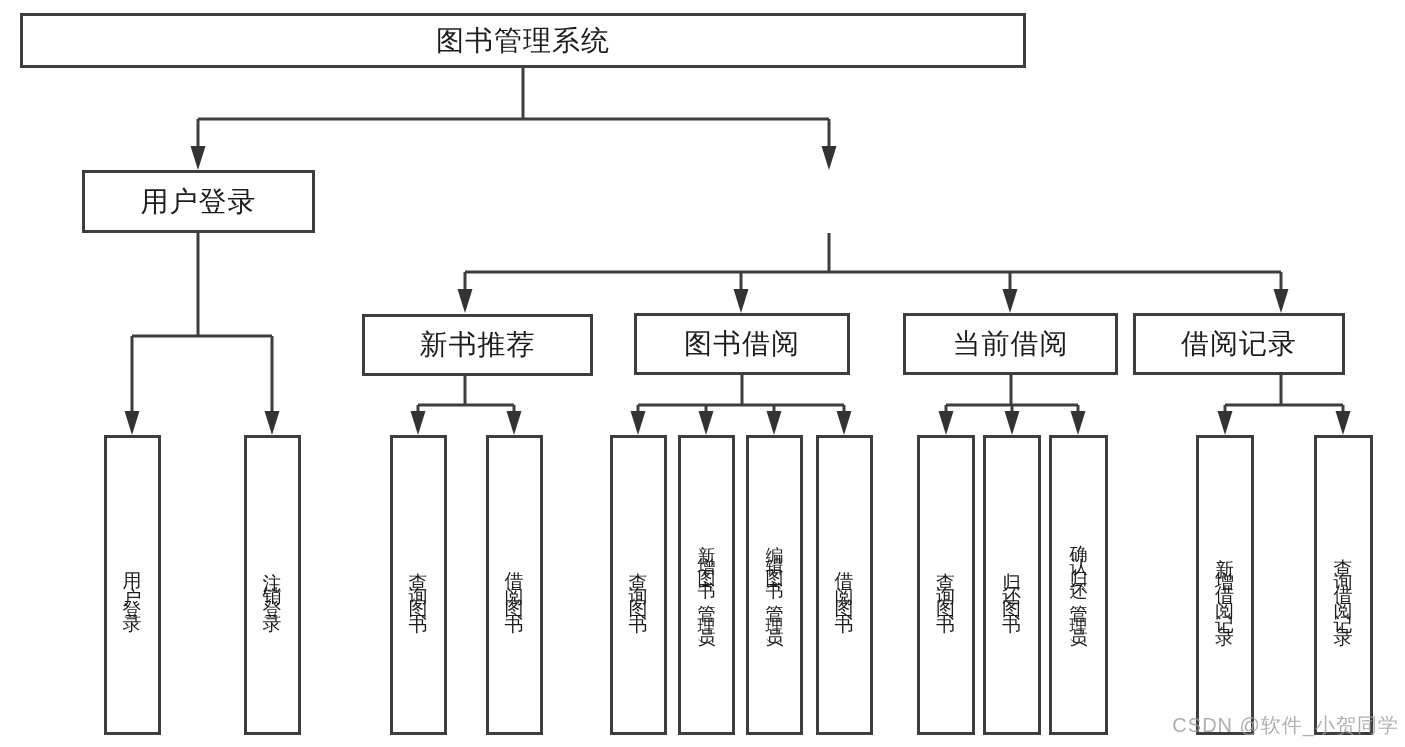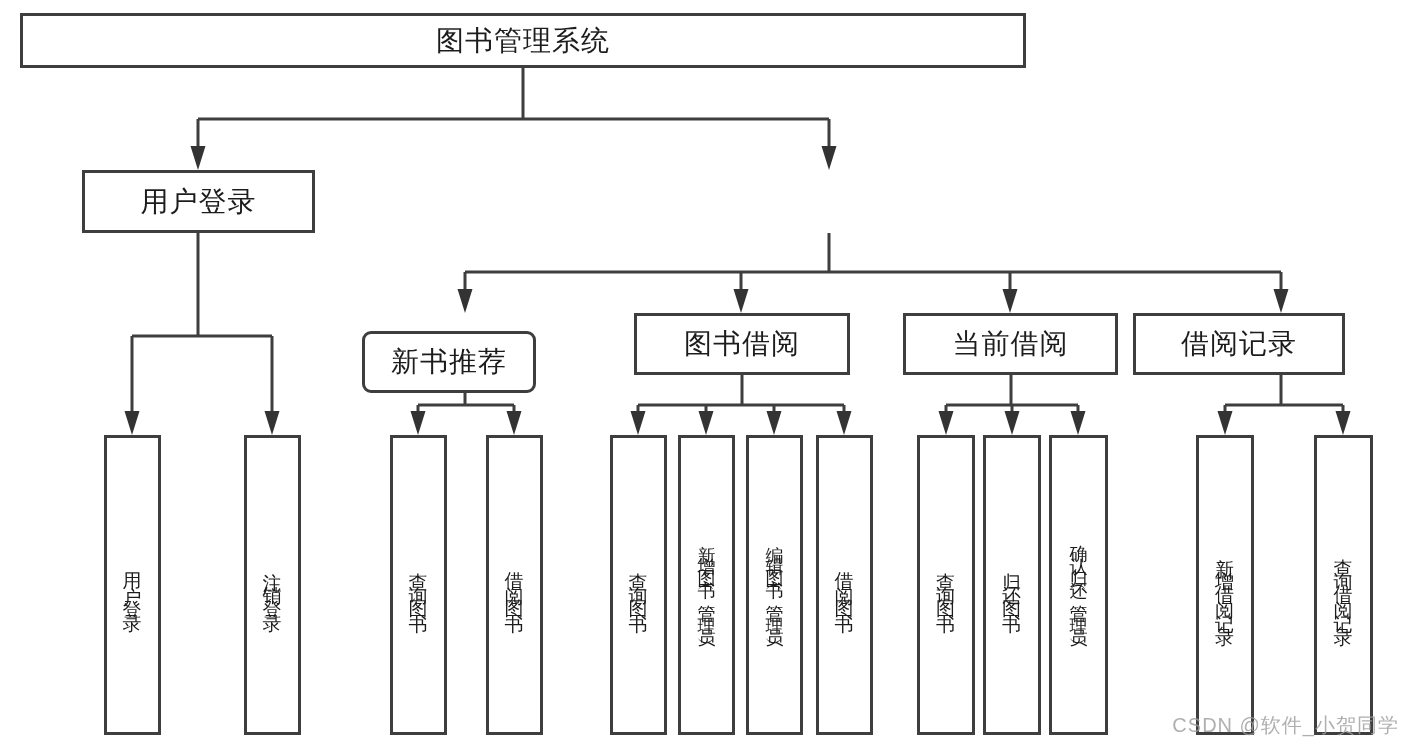--- a/index.html
+++ b/index.html
@@ -31,21 +31,21 @@
   .leaf.tight span{
     font-size:18px;
     letter-spacing:12px;
   }
   
   .n-root{left:20px;top:13px;width:1006px;height:55px;}
   
   .n-l1a{left:82px;top:170px;width:233px;height:63px;}
   .n-l1b{left:712px;top:170px;width:235px;height:63px;}
   
-  .n-l2a{left:362px;top:331px;width:174px;height:62px;border-radius:9px;}
+  .n-l2a{left:362px;top:314px;width:231px;height:62px;}
   .n-l2b{left:634px;top:313px;width:216px;height:62px;}
   .n-l2c{left:903px;top:313px;width:215px;height:62px;}
   .n-l2d{left:1133px;top:313px;width:212px;height:62px;}
   
   .leaf{top:435px;height:300px;width:57px;}
   .n-f1{left:104px;}  .n-f2{left:244px;}
   .n-f3{left:390px;}  .n-f4{left:486px;}
   .n-f5{left:610px;}  .n-f6{left:678px;}
   .n-f7{left:746px;}  .n-f8{left:816px;}
   .n-f9{left:917px;width:58px;}  .n-f10{left:983px;width:58px;}

